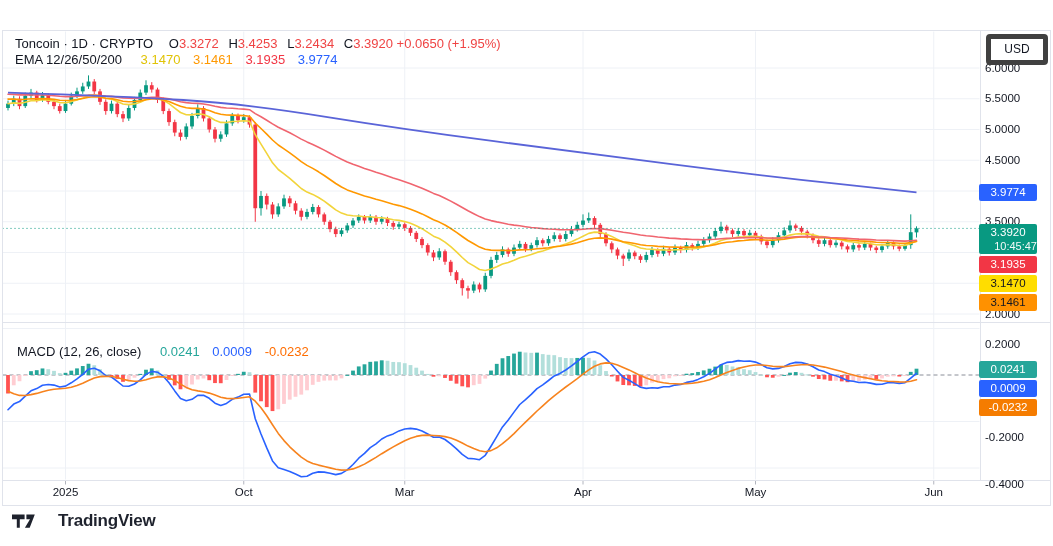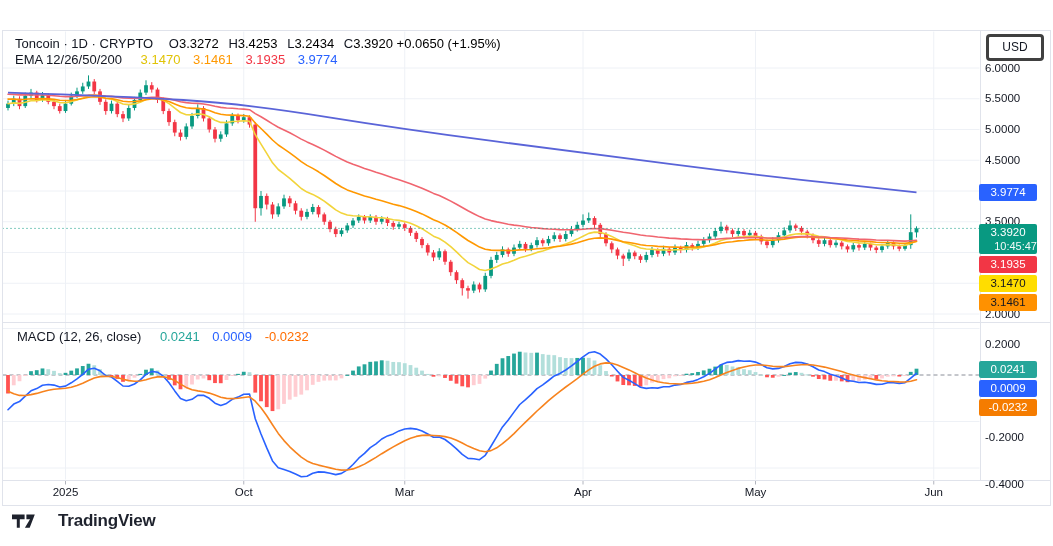--- a/index.html
+++ b/index.html
@@ -4,33 +4,33 @@
 <style>
   html,body{margin:0;padding:0;background:#fff;}
   .page{position:relative;width:1053px;height:546px;background:#fff;overflow:hidden;
         font-family:"Liberation Sans",sans-serif;color:#131722;}
   .header-note{position:absolute;left:7px;top:5px;font-size:13px;font-weight:500;color:#111;}
   #chart-svg{position:absolute;left:0;top:0;}
   .legend{position:absolute;font-size:13px;white-space:nowrap;}
   .legend .t{color:#131722;font-weight:500;margin-right:6px;}
   .legend .k{color:#131722;margin-left:6px;}
   .legend .v{font-weight:500;}
-  .up{color:#000000;}
+  .up{color:#ef4444;}
   .main-legend{left:15px;top:36px;}
   .ema-legend{left:15px;top:52px;}
   .ema-legend .v{margin-left:9px;}
-  .macd-legend{left:17px;top:329px;}
+  .macd-legend{left:17px;top:344px;}
   .macd-legend .v{margin-left:9px;}
   .axlab{position:absolute;left:985px;width:60px;font-size:11.5px;color:#131722;height:15px;line-height:15px;}
   .maxlab{position:absolute;left:985px;width:62px;font-size:11.5px;color:#131722;height:15px;line-height:15px;margin-top:16px;}
   .badge{position:absolute;left:979px;width:58px;border-radius:2px;text-align:center;
          font-size:11.5px;font-weight:500;line-height:16px;z-index:3;}
   .badge .sub{font-size:11px;line-height:13px;font-weight:400;opacity:.95;text-align:right;}
   .tlab{position:absolute;top:486px;width:44px;text-align:center;font-size:11.5px;color:#131722;}
-  .usd-btn{position:absolute;left:986px;top:34px;width:52px;height:21px;border:3px solid #404040;
+  .usd-btn{position:absolute;left:986px;top:34px;width:52px;height:21px;border:5px solid #404040;
            border-radius:4px;text-align:center;line-height:21px;font-size:12px;color:#131722;
            background:#fff;cursor:pointer;z-index:4;}
   .tv-footer{position:absolute;left:12px;top:511px;display:flex;align-items:center;gap:22px;cursor:pointer;}
   .tv-footer .brand{font-size:17px;font-weight:600;color:#1E222D;letter-spacing:-0.2px;}
   .overlay-layer{position:absolute;left:0;top:0;width:1053px;height:546px;pointer-events:none;}
 </style>
 </head>
 <body>
 
 <div class="page">

